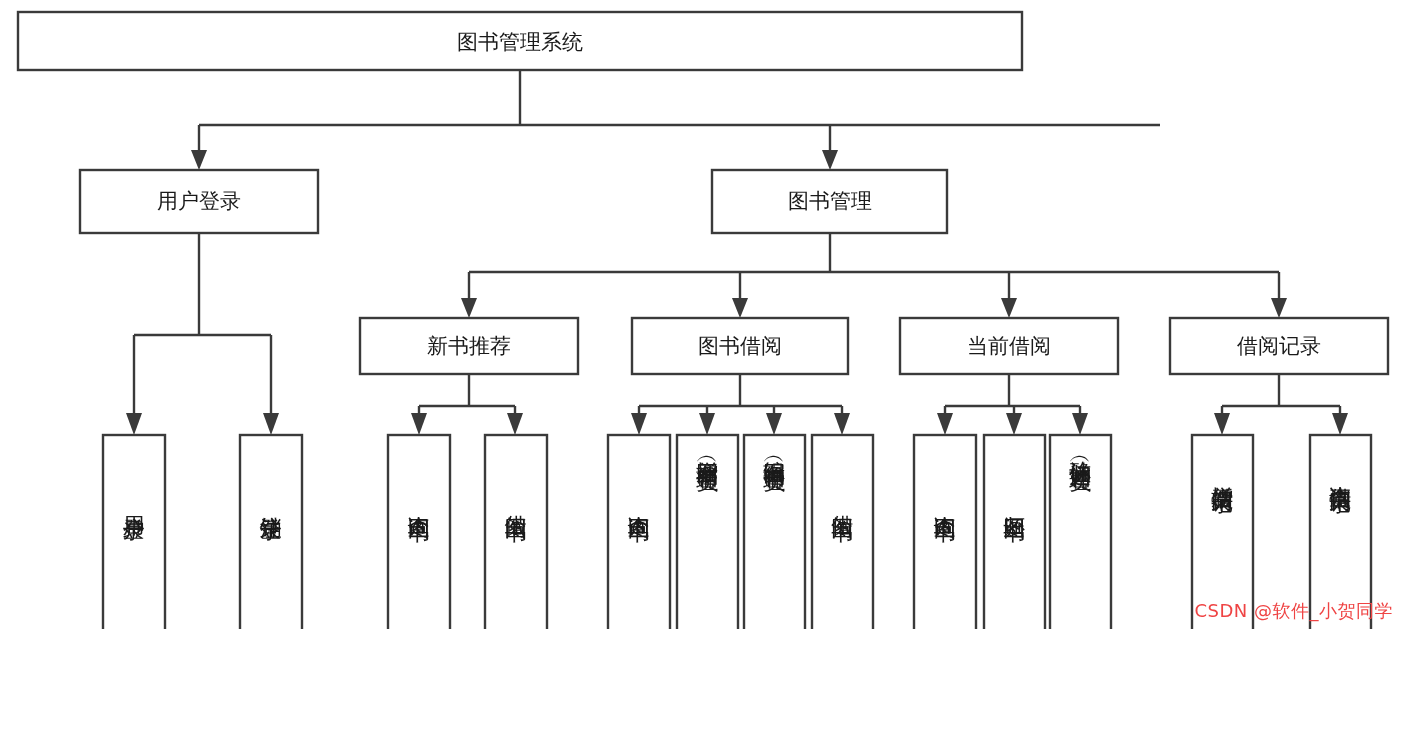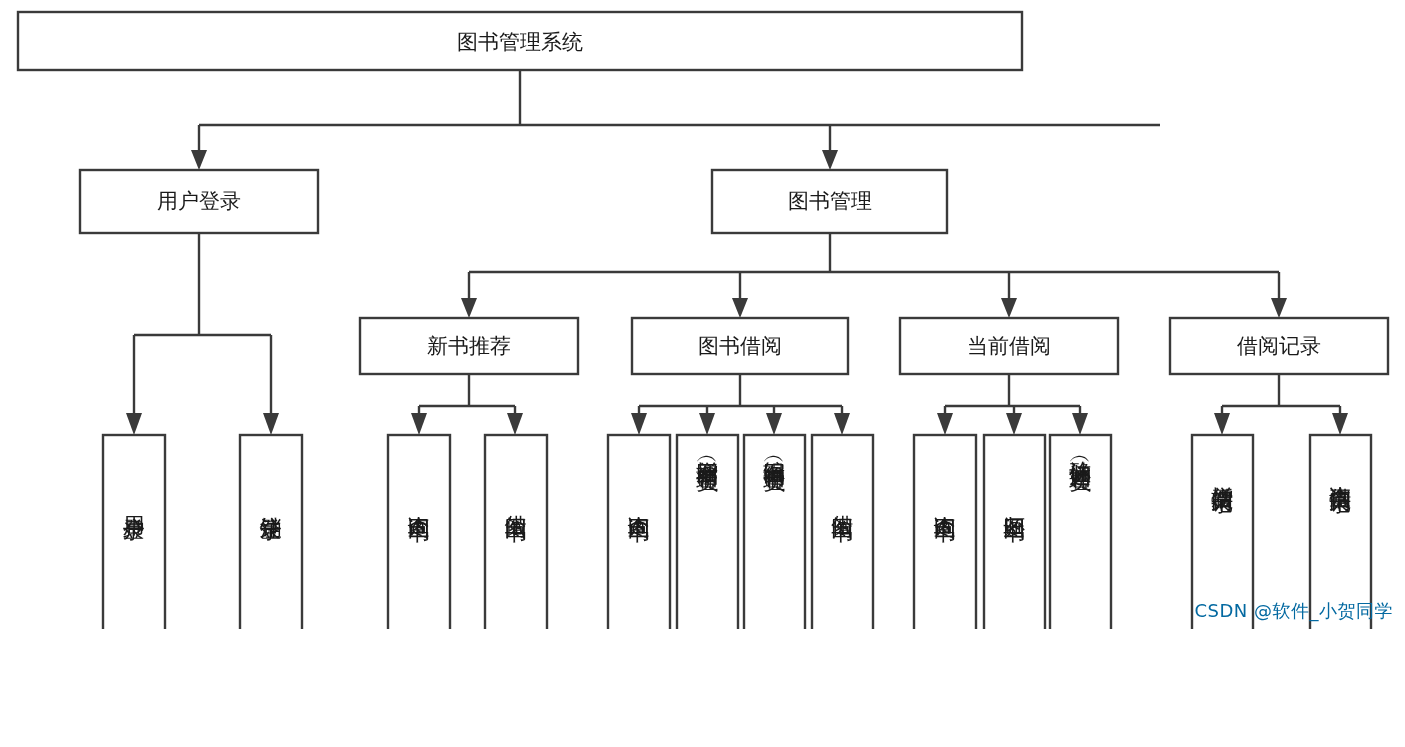--- a/index.html
+++ b/index.html
@@ -61,21 +61,21 @@
     letter-spacing: 1.5px;
     color: #1a1a1a;
     white-space: nowrap;
   }
   .watermark {
     position: absolute;
     right: 12px;
     bottom: 6px;
     font-family: "DejaVu Sans", "Liberation Sans", sans-serif;
     font-size: 18px;
-    color: #0369a1;
+    color: #ef4444;
     letter-spacing: 0.5px;
     white-space: nowrap;
     text-align: right;
   }
 </style>
 </head>
 <body>
 
 <div id="stage">
 

